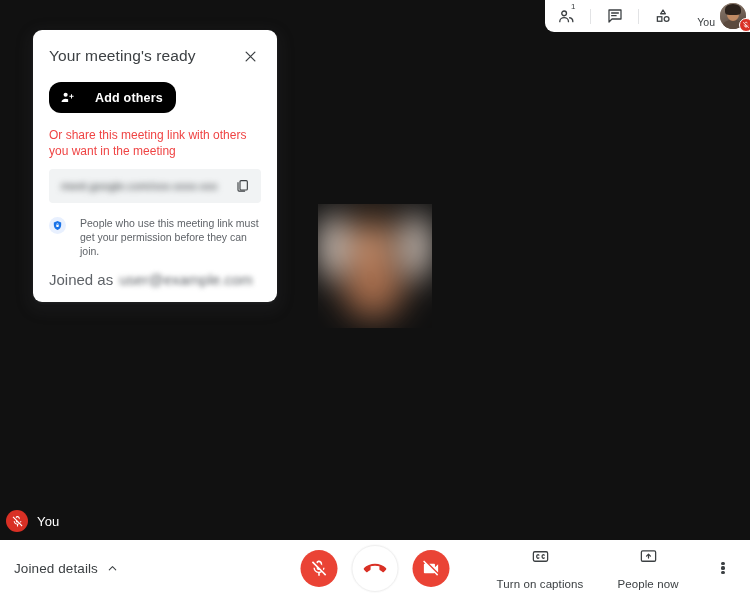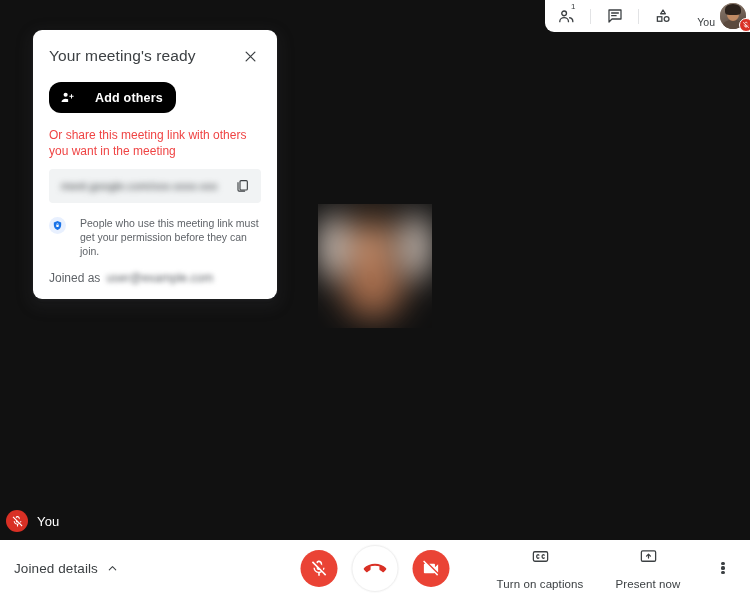--- a/index.html
+++ b/index.html
@@ -270,21 +270,21 @@
   .note-text {
     font-size: 10.5px;
     color: #5f6368;
     line-height: 14px;
   }
   .joined-row {
     margin-top: 13px;
     display: flex;
     align-items: baseline;
     gap: 6px;
-    font-size: 12px;
+    font-size: 15px;
     color: #5f6368;
   }
   .joined-email {
     filter: blur(2.6px);
     color: #5f6368;
     user-select: none;
   }
 
   
   .bottom-bar {
@@ -534,21 +534,21 @@
           <path d="M10 10.3c-.5-.5-1.2-.6-1.8-.3-.7.3-1 1-1 2s.3 1.7 1 2c.6.3 1.3.2 1.8-.3M16.8 10.3c-.5-.5-1.2-.6-1.8-.3-.7.3-1 1-1 2s.3 1.7 1 2c.6.3 1.3.2 1.8-.3" stroke-linecap="round"></path>
         </svg>
         <span class="rc-label">Turn on captions</span>
       </div>
 
       <div class="rc-item">
         <svg width="19" height="19" viewBox="0 0 24 24" fill="none" stroke="#3c4043" stroke-width="1.6">
           <rect x="3" y="5" width="18" height="13" rx="1.6"></rect>
           <path d="M12 9v5M9.5 11.5L12 9l2.5 2.5" stroke-linecap="round" stroke-linejoin="round"></path>
         </svg>
-        <span class="rc-label">Present now</span>
+        <span class="rc-label">People now</span>
       </div>
 
       <div class="more-btn">
         <div>
           <div class="dot"></div>
           <div class="dot"></div>
           <div class="dot"></div>
         </div>
       </div>
     </div>

